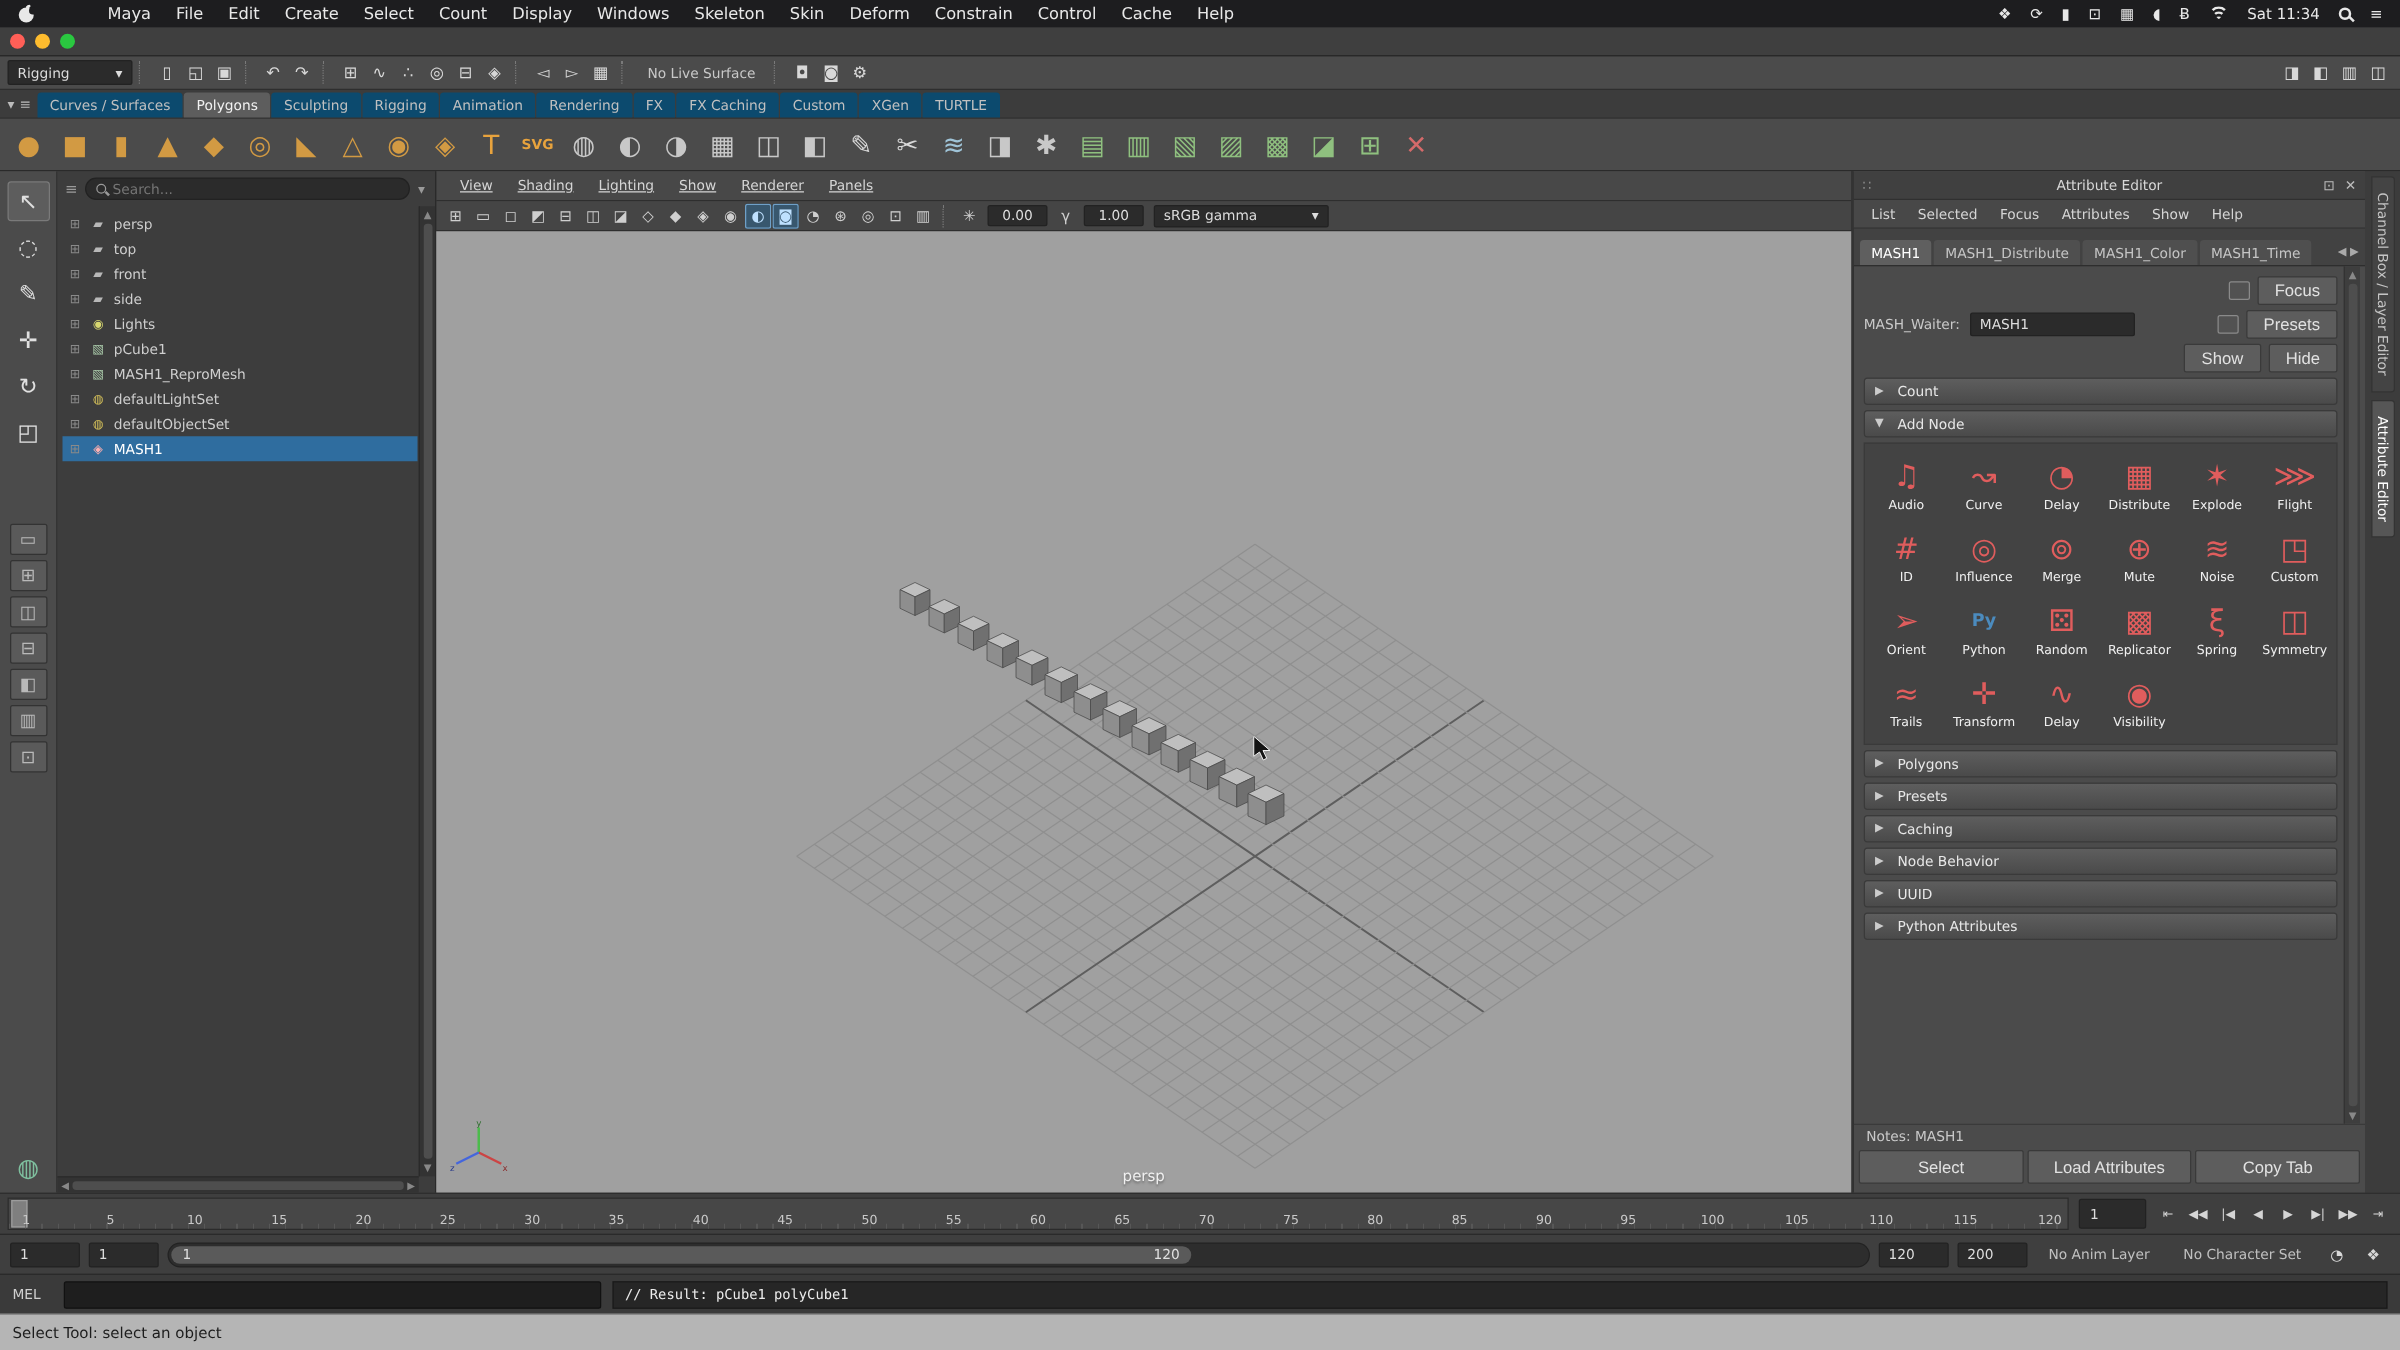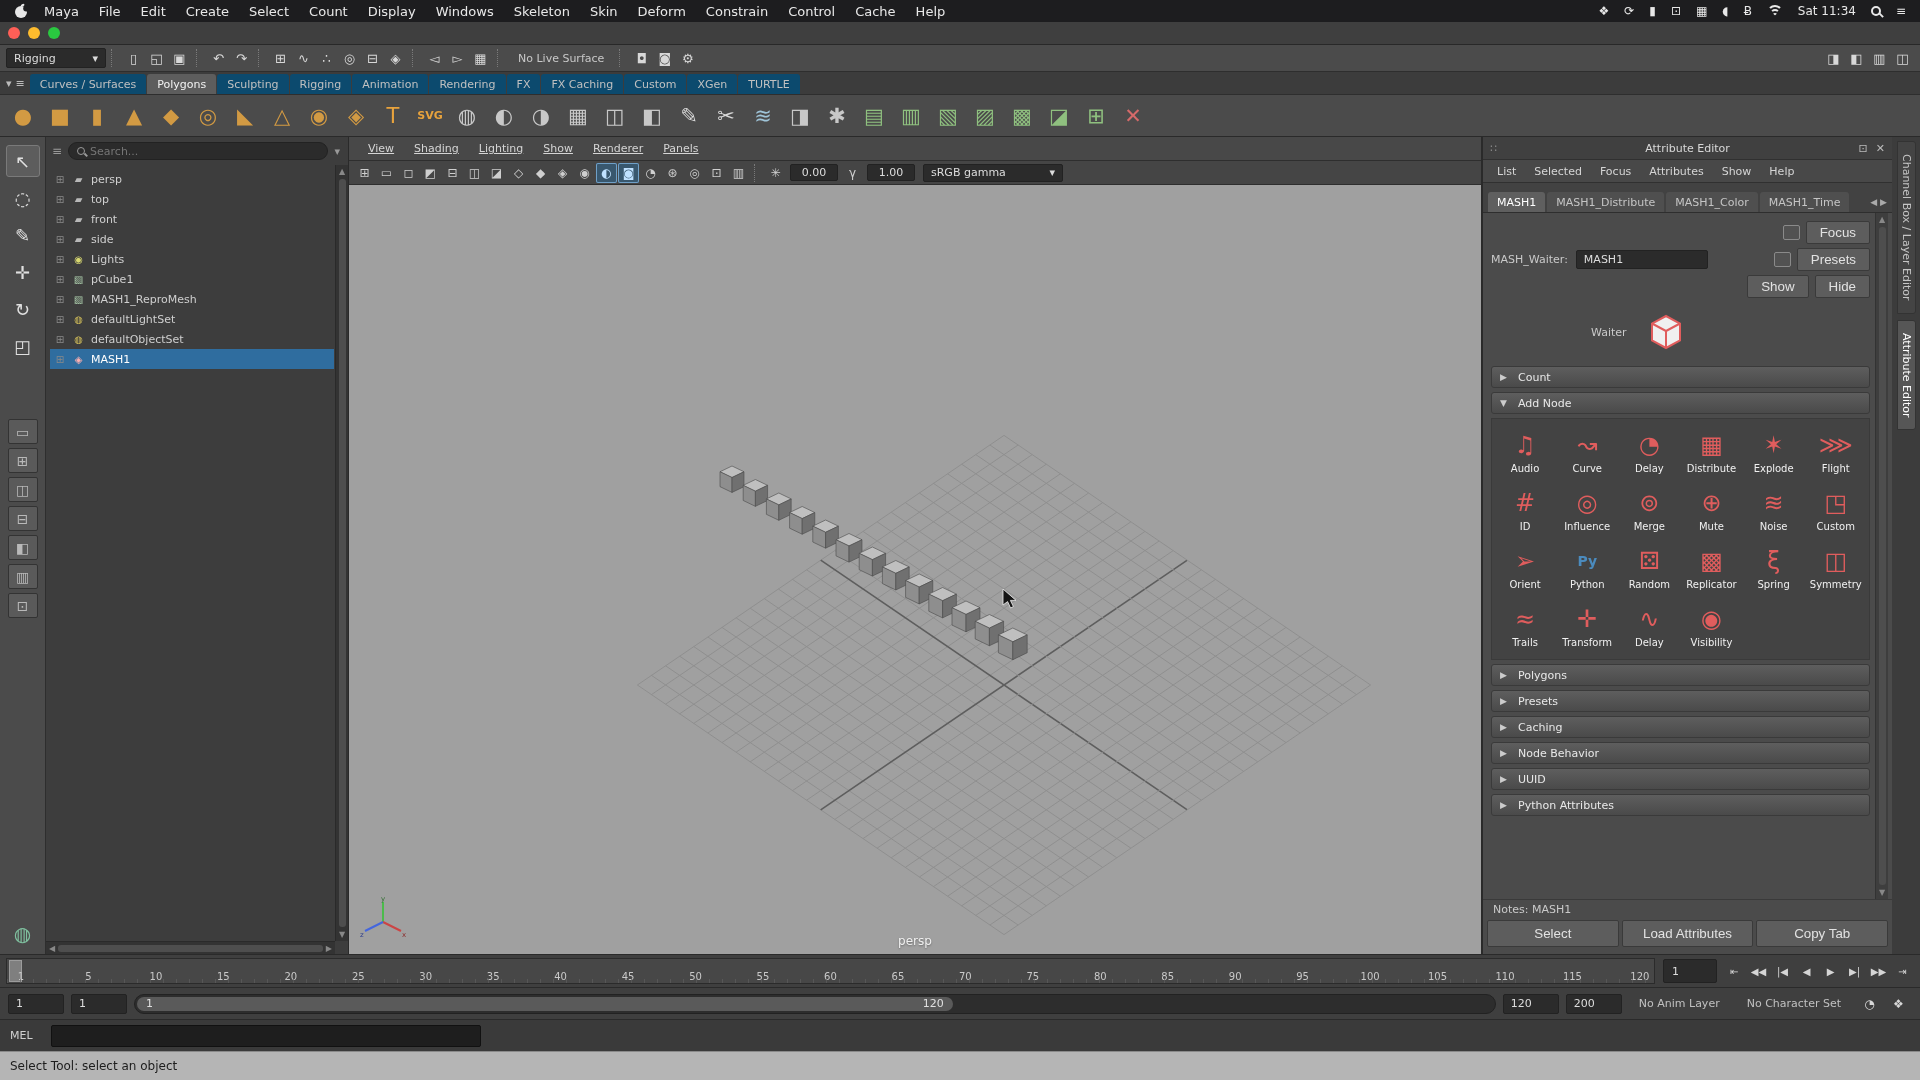--- a/index.html
+++ b/index.html
@@ -2,21 +2,21 @@
 <html style="--traffic_close: #ff5f57; --traffic_min: #febc2e; --traffic_max: #2ac840; --selection: #2f6d9f; --viewport_bg: #a0a0a0; --mash_red: #e05d5d; --shelf_orange: #d29a43; --shelf_green: #8fc07f;"><head>
 <meta charset="utf-8">
 <style>
   * { margin:0; padding:0; box-sizing:border-box; }
   html,body { width:1920px; height:1080px; overflow:hidden; background:#373737;
     font-family:"DejaVu Sans","Liberation Sans",sans-serif; font-size:11px; color:#cccccc; }
   .row { display:flex; align-items:center; }
 
   
   .macos-menubar { height:22px; background:#1d1d1f; display:flex; align-items:center;
-    padding:0 14px; color:#e8e8e8; font-size:13px; }
+    padding:0 14px; color:#e8e8e8; font-size:13px;gap:42px; }
   .apple { margin-right:6px; display:flex; align-items:center; }
   .macos-menu { padding:0 10px; white-space:nowrap; }
   .menubar-right { margin-left:auto; display:flex; align-items:center; gap:15px; }
   .status-icon { font-size:12px; color:#e8e8e8; }
   .clock { font-size:12px; }
   .wifi-icon { position:relative; width:16px; height:13px; }
   .wifi-icon i { position:absolute; left:50%; transform:translateX(-50%);
     border:2px solid #e8e8e8; border-color:#e8e8e8 transparent transparent transparent; border-radius:50%; }
   .wifi-icon i:nth-child(1){ width:16px;height:16px; top:0; }
   .wifi-icon i:nth-child(2){ width:10px;height:10px; top:4px; }
@@ -683,28 +683,20 @@
       <div class="ae-row">
         <span class="ae-field-label">MASH_Waiter:</span>
         <span class="ae-field">MASH1</span>
         <span class="ae-mini"></span>
         <button class="ae-btn">Presets</button>
       </div>
       <div class="ae-row">
         <button class="ae-btn">Show</button>
         <button class="ae-btn">Hide</button>
       </div>
-      <div class="waiter-row">
-        <span class="ae-field-label">Waiter</span>
-        <svg width="34" height="36">
-          <polygon points="17,2 31,9.5 31,26.5 17,34 3,26.5 3,9.5" fill="#f0f0f0" stroke="#e05d5d" stroke-width="2"></polygon>
-          <polyline points="3,9.5 17,17 31,9.5" fill="none" stroke="#e05d5d" stroke-width="2"></polyline>
-          <line x1="17" y1="17" x2="17" y2="34" stroke="#e05d5d" stroke-width="2"></line>
-        </svg>
-      </div>
       <div class="section-bar">
         <span class="section-arrow">▶</span>
         <span>Count</span>
       </div>
       <div class="section-bar">
         <span class="section-arrow">▼</span>
         <span>Add Node</span>
       </div>
       <div class="node-grid">
 
@@ -935,17 +927,18 @@
   <div class="range-extra">
 
   <span class="tb-icon">◔</span>
       <span class="tb-icon">❖</span>
     </div>
 </div>
 
 <div class="command-line">
   <span class="mel-label">MEL</span>
   <input class="mel-input" style="">
+  <div class="mel-result">// Result: pCube1 polyCube1</div>
 </div>
 
 <div class="help-line">
   <span>Select Tool: select an object</span>
 </div>
 
 </body></html>

